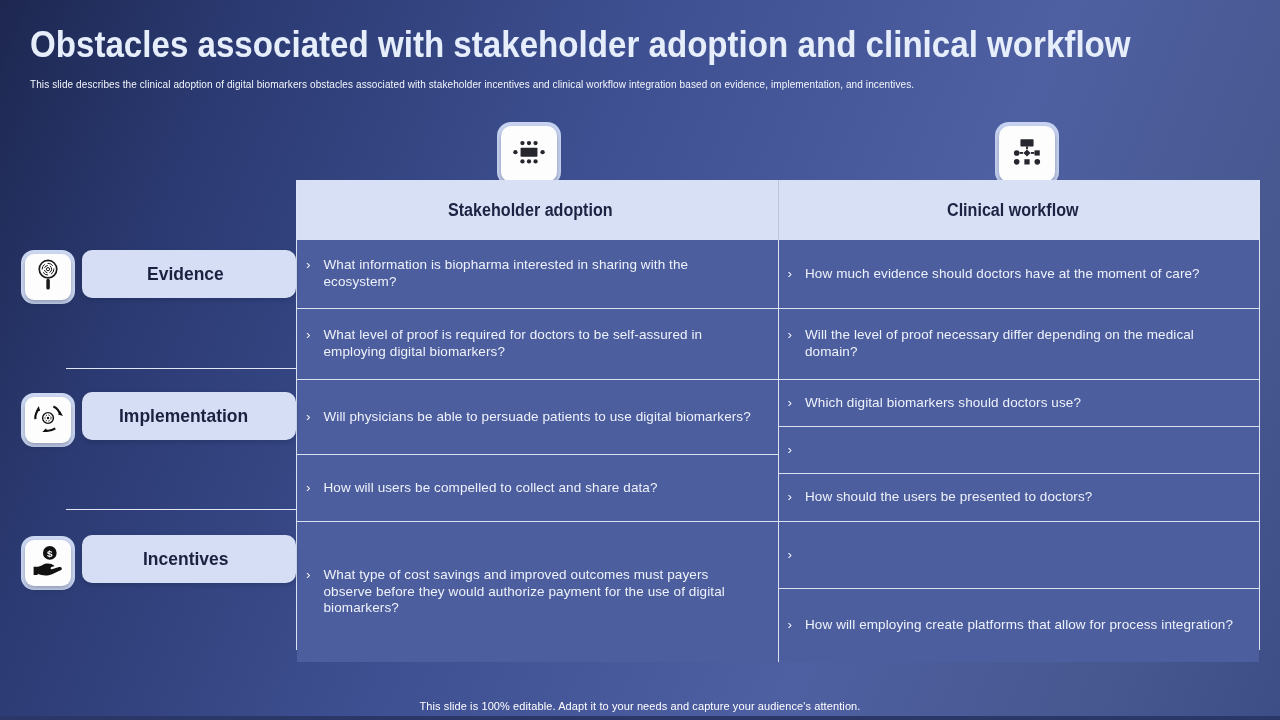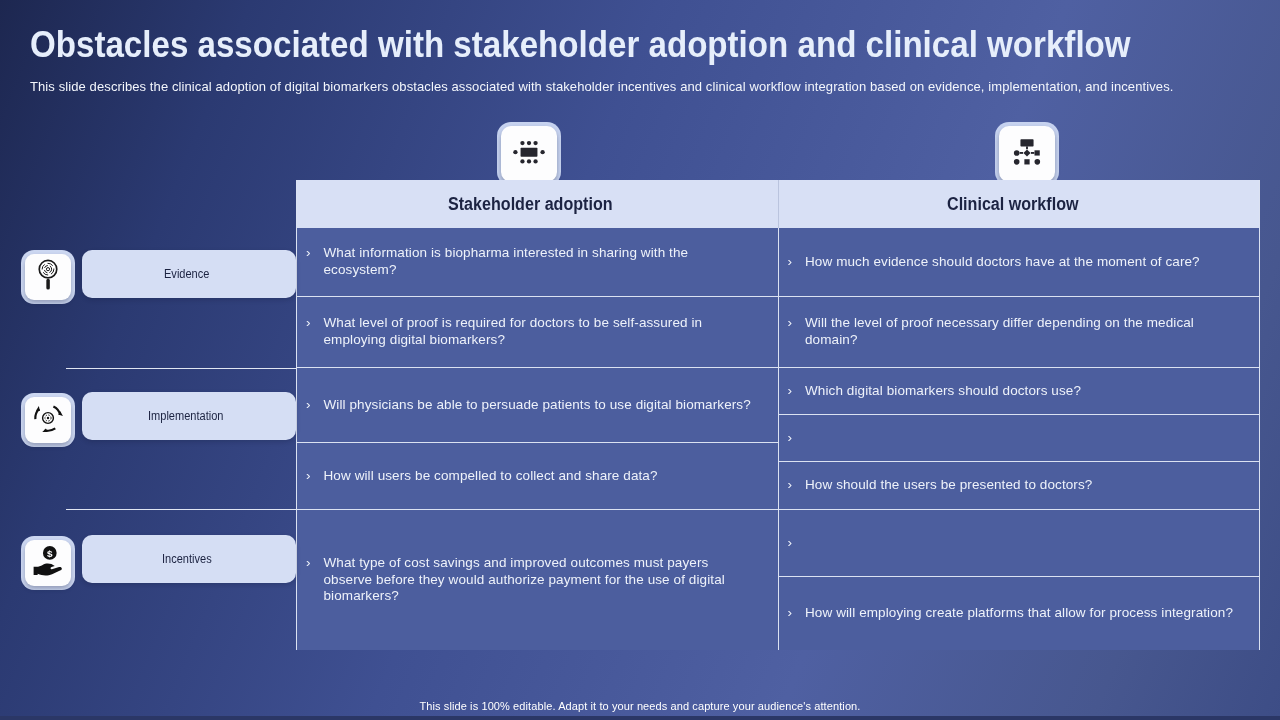--- a/index.html
+++ b/index.html
@@ -10,39 +10,39 @@
     background:linear-gradient(112deg,#1d2750 0%,#2b3a72 16%,#3f5092 42%,#4f60a2 68%,#47578f 88%,#3d4d86 100%);
   }
   
   .title {
     position:absolute; left:30px; top:24px; color:#e6eefb;
     font-size:36px; font-weight:bold; white-space:nowrap;
   }
   .condense { display:inline-block; transform:scaleX(0.92); transform-origin:left center; }
   .subtitle {
     position:absolute; left:30px; top:79px; width:1200px;
-    color:#f3f6fc; font-size:13px; letter-spacing:0.1px;
+    color:#f3f6fc; font-size:10px; letter-spacing:0.1px;
   }
   
   .top-tile { position:absolute; width:64px; height:64px; border-radius:14px;
     background:#c7d3f0; top:122px; }
   .top-tile .inner {
     position:absolute; inset:4px; background:#fdfdfe; border-radius:10px;
     display:flex; align-items:center; justify-content:center;
     box-shadow:0 3px 5px rgba(20,28,60,0.35);
   }
   #tile-stakeholder { left:497px; }
   #tile-clinical   { left:995px; }
   
   .table {
     position:absolute; left:296px; top:180px; width:964px; height:470px;
     border-left:1.5px solid #dbe2f2; border-right:1.5px solid #dbe2f2;
     border-bottom:1.5px solid #dbe2f2;
   }
-  .thead { display:flex; height:48px; }
+  .thead { display:flex; height:60px; }
   .th {
     flex:1; background:#d8e0f5; display:flex; align-items:center; justify-content:center;
     color:#1c2342; font-size:17.5px; font-weight:bold;
   }
   .th + .th { border-left:1px solid #bac4de; }
   .tbody { display:flex; height:422px; }
   .col { flex:1; display:flex; flex-direction:column; }
   .col-right { border-left:1.5px solid #dbe2f2; }
   .cell {
     background:#4c5e9e; border-bottom:1.5px solid #dbe2f2;
@@ -64,21 +64,21 @@
   .row-tile { position:absolute; left:21px; width:54px; height:54px; border-radius:13px;
     background:#ccd7f1; }
   .row-tile .inner {
     position:absolute; inset:4px; background:#fdfdfe; border-radius:9px;
     display:flex; align-items:center; justify-content:center;
     box-shadow:0 3px 5px rgba(20,28,60,0.3);
   }
   .pill {
     position:absolute; left:82px; width:214px; height:48px; border-radius:10px;
     background:#d5def4; display:flex; align-items:center; justify-content:center;
-    color:#1b2240; font-size:12px; font-weight:normal;
+    color:#1b2240; font-size:19px; font-weight:bold;
     box-shadow:0 2px 4px rgba(20,28,60,0.25);
   }
   #tile-evidence{top:250px;} #pill-evidence{top:250px;}
   #tile-implementation{top:393px;} #pill-implementation{top:392px;}
   #tile-incentives{top:536px;} #pill-incentives{top:535px;}
   .group-line { position:absolute; left:66px; width:230px; height:1.5px;
     background:rgba(240,244,252,0.92); }
   #gline-1{top:367.5px;} #gline-2{top:508.5px;}
   
   .footer {

